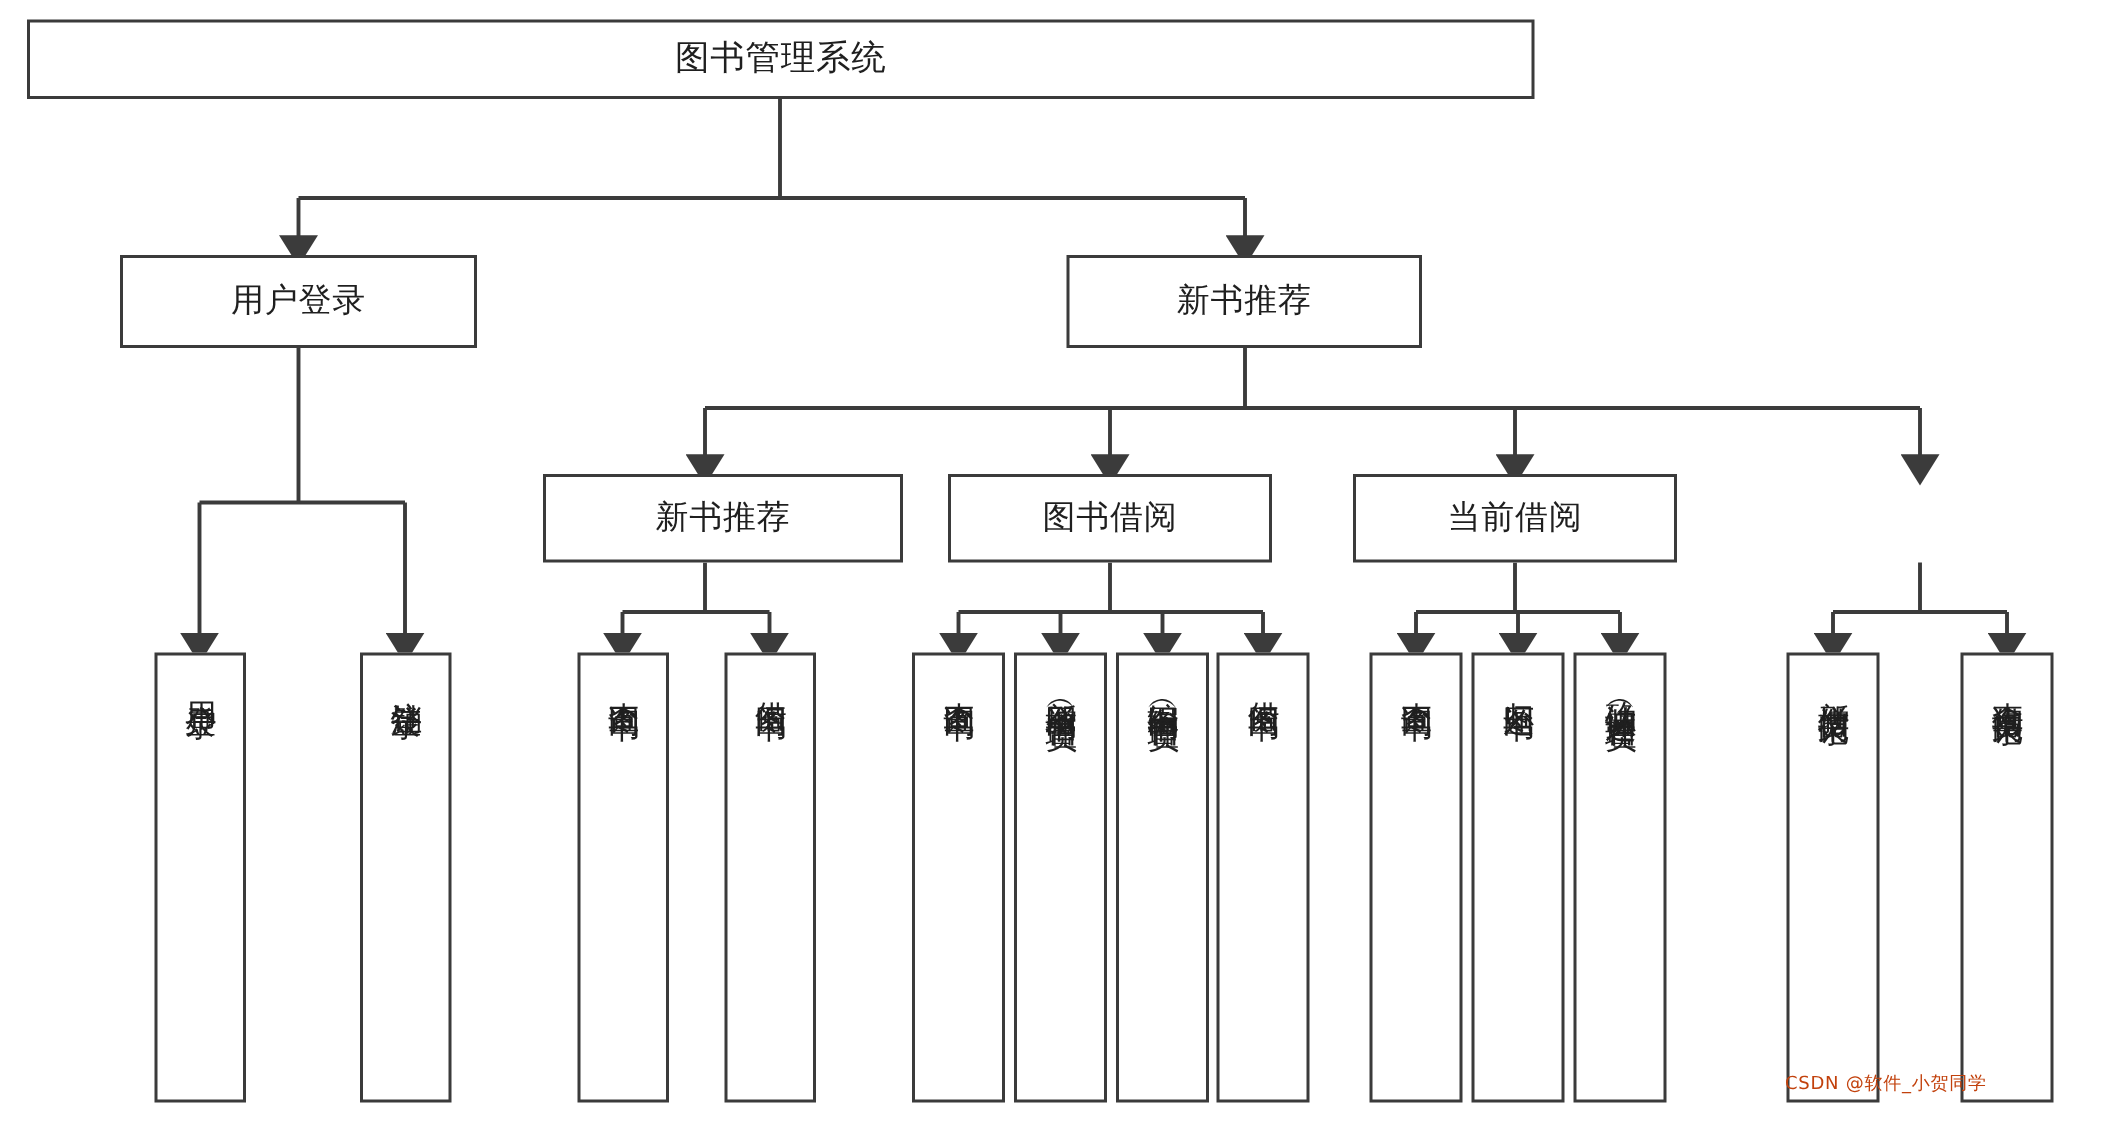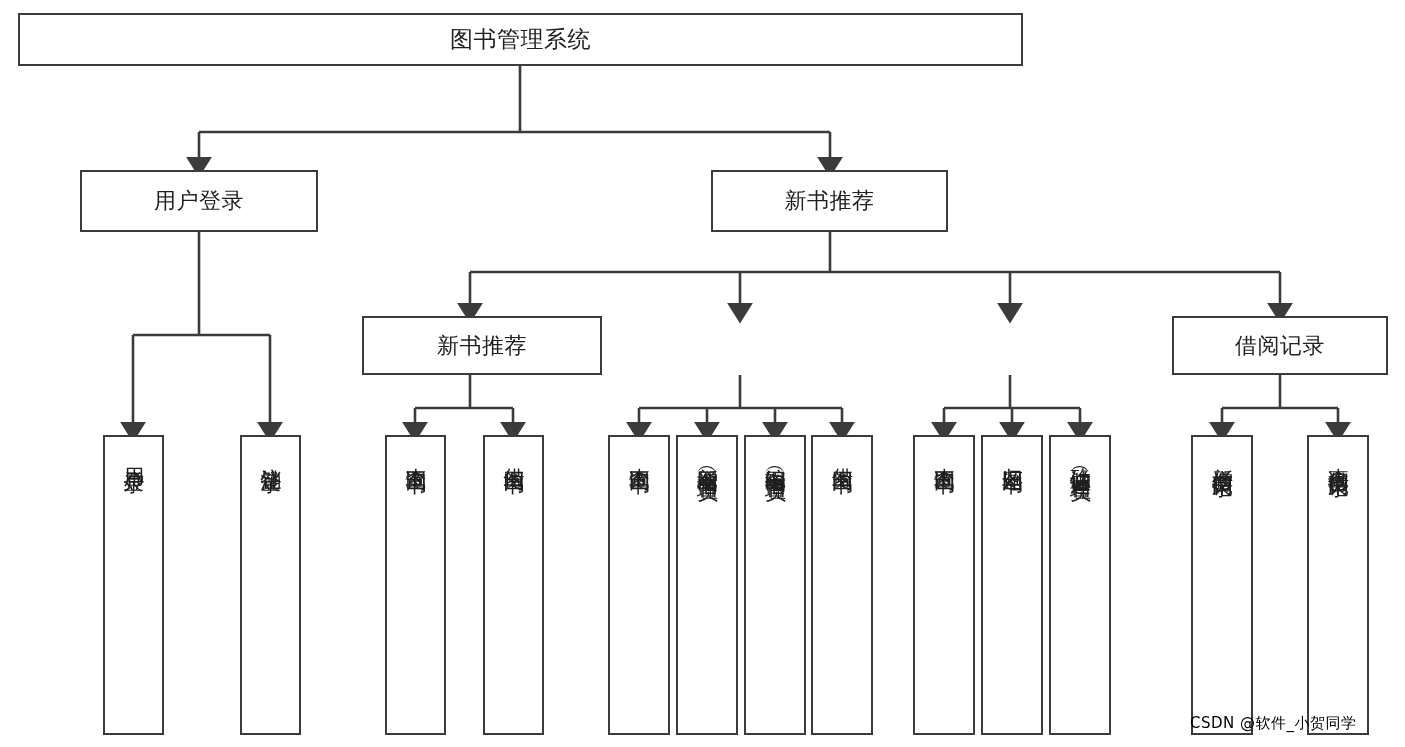--- a/index.html
+++ b/index.html
@@ -52,22 +52,22 @@
     white-space: nowrap;
   }
   .node.leaf {
     align-items: flex-start;
     justify-content: center;
     padding-top: 14px;
   }
   .node.root .node-label { font-size: 23px; }
   .watermark {
     position: absolute;
-    color: #000000;
-    font-size: 15px;
+    color: #c2410c;
+    font-size: 12px;
     letter-spacing: 0.5px;
     white-space: nowrap;
   }
 </style>
 </head>
 <body>
 
 <div id="canvas">
 
   <svg id="edges" viewBox="0 0 1405 747">
@@ -132,25 +132,28 @@
   </div>
 
   <div class="node" style="left:711px; top:170px; width:237px; height:62px;">
     <span class="node-label">新书推荐</span>
   </div>
 
   <div class="node" style="left:362px; top:316px; width:240px; height:59px;">
     <span class="node-label">新书推荐</span>
   </div>
 
-
-
-  <div class="node" style="left:1172px; top:316px; width:216px; height:59px;">
-    <span class="node-label">借阅记录</span>
-  </div>
+  <div class="node" style="left:632px; top:316px; width:216px; height:59px;">
+    <span class="node-label">图书借阅</span>
+  </div>
+
+  <div class="node" style="left:902px; top:316px; width:216px; height:59px;">
+    <span class="node-label">当前借阅</span>
+  </div>
+
 
   <div class="node leaf" style="left:103px; top:435px; width:61px; height:300px;">
     <span class="node-label">用户登录</span>
   </div>
 
   <div class="node leaf" style="left:240px; top:435px; width:61px; height:300px;">
     <span class="node-label">注销登录</span>
   </div>
 
   <div class="node leaf" style="left:385px; top:435px; width:61px; height:300px;">

